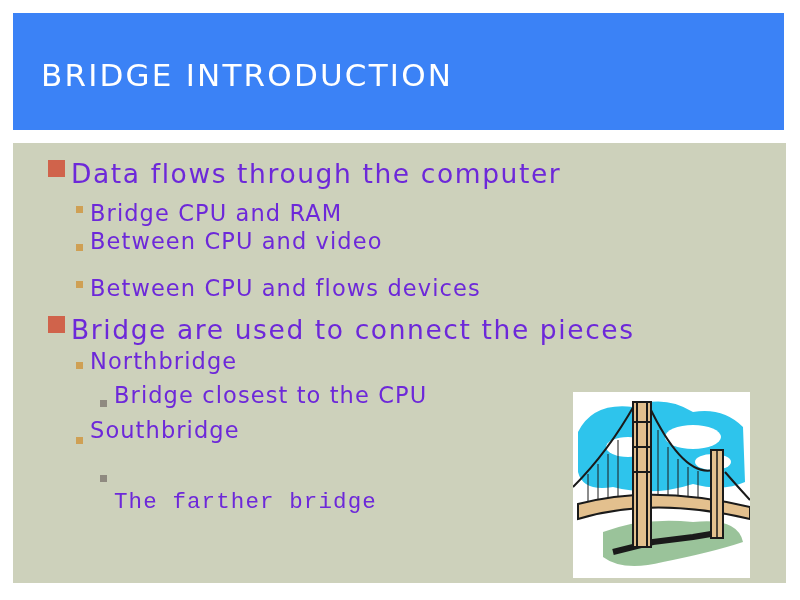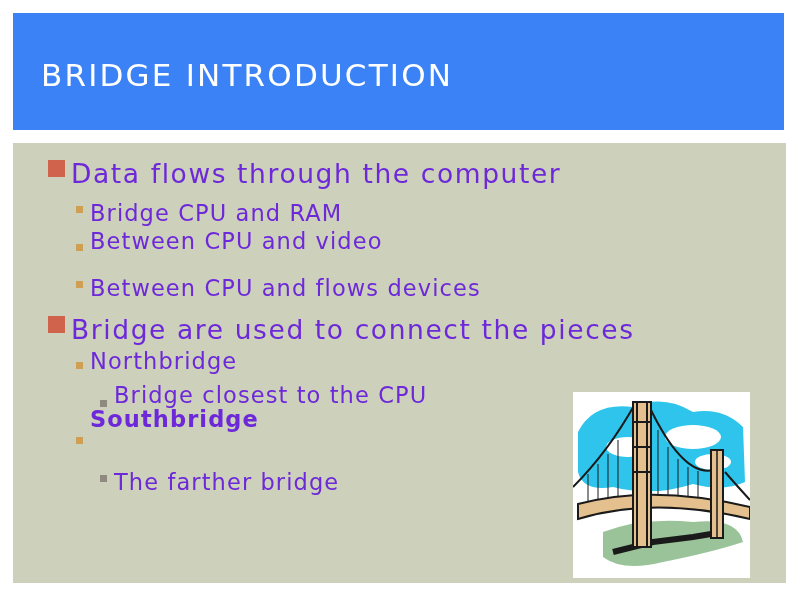--- a/index.html
+++ b/index.html
@@ -57,24 +57,24 @@
 <div class="b1" style="left:48px; top:316px;"></div>
 <div class="item l1" style="left:71px; top:313px;">Bridge are used to connect the pieces</div>
 
 <div class="b2" style="left:76px; top:362px;"></div>
 <div class="item l2" style="left:90px; top:347px;">Northbridge</div>
 
 <div class="b3" style="left:100px; top:400px;"></div>
 <div class="item l3" style="left:114px; top:381px;">Bridge closest to the CPU</div>
 
 <div class="b2" style="left:76px; top:437px;"></div>
-<div class="item l2" style="left:90px; top:405px;font-weight:bold;">Southbridge</div>
+<div class="item l2" style="left:90px; top:416px;">Southbridge</div>
 
 <div class="b3" style="left:100px; top:475px;"></div>
-<div class="item l3" style="left:114px; top:468px;">The farther bridge</div>
+<div class="item l3" style="left:114px; top:488px;font-family:Liberation Mono, monospace;">The farther bridge</div>
 
 <div class="clipart">
   <svg width="177" height="186" viewBox="0 0 177 186">
 
     <path d="M5,40 Q20,10 60,15 Q90,2 120,20 Q150,15 170,35 L172,90 Q150,100 120,92 Q80,105 40,95 Q10,100 5,80 Z" fill="#2ec4ec"></path>
     <ellipse cx="55" cy="55" rx="22" ry="10" fill="#ffffff"></ellipse>
     <ellipse cx="120" cy="45" rx="28" ry="12" fill="#ffffff"></ellipse>
     <ellipse cx="140" cy="70" rx="18" ry="8" fill="#ffffff"></ellipse>
 
     <path d="M30,140 Q70,125 120,130 Q165,125 170,150 Q140,160 90,170 Q50,180 30,165 Z" fill="#8fbc8f" opacity="0.9"></path>

